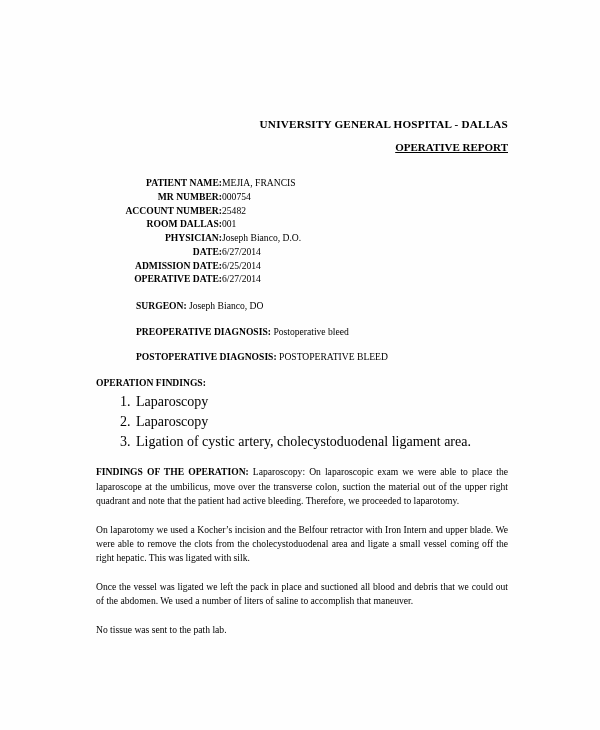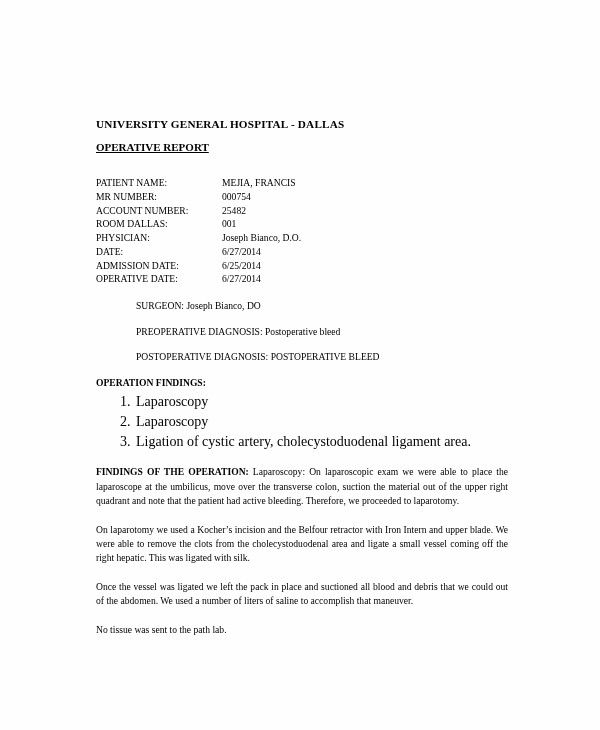--- a/index.html
+++ b/index.html
@@ -21,21 +21,21 @@
     background: #fefefe;
     box-sizing: border-box;
   }
   .doc {
     position: absolute;
     left: 96px;
     top: 118px;
     width: 412px;
   }
   .title-block {
-    text-align: left;
+    text-align: right;
   }
   .hospital-name {
     font-weight: bold;
     font-size: 11.2px;
     letter-spacing: 0.2px;
     margin-bottom: 11px;
   }
   .report-title {
     font-weight: bold;
     font-size: 11px;
@@ -46,35 +46,36 @@
     border-collapse: collapse;
     font-size: 9.6px;
     margin-bottom: 13px;
   }
   table.fields td {
     padding: 0 0 1.5px 0;
     vertical-align: top;
     line-height: 1.28;
   }
   td.flabel {
-    font-weight: normal;
+    font-weight: bold;
     white-space: nowrap;
     padding-right: 10px;
     width: 126px;
+    text-align: right;
   }
   td.fvalue {
     white-space: nowrap;
   }
   .line {
     font-size: 9.6px;
     line-height: 1.3;
     margin-bottom: 13px;
   }
   .line .lbl {
-    font-weight: normal;
+    font-weight: bold;
     padding-left: 40px;
   }
   .line .val {
     font-weight: normal;
   }
   .section-head {
     font-size: 9.6px;
     font-weight: bold;
     margin-bottom: 4px;
   }

